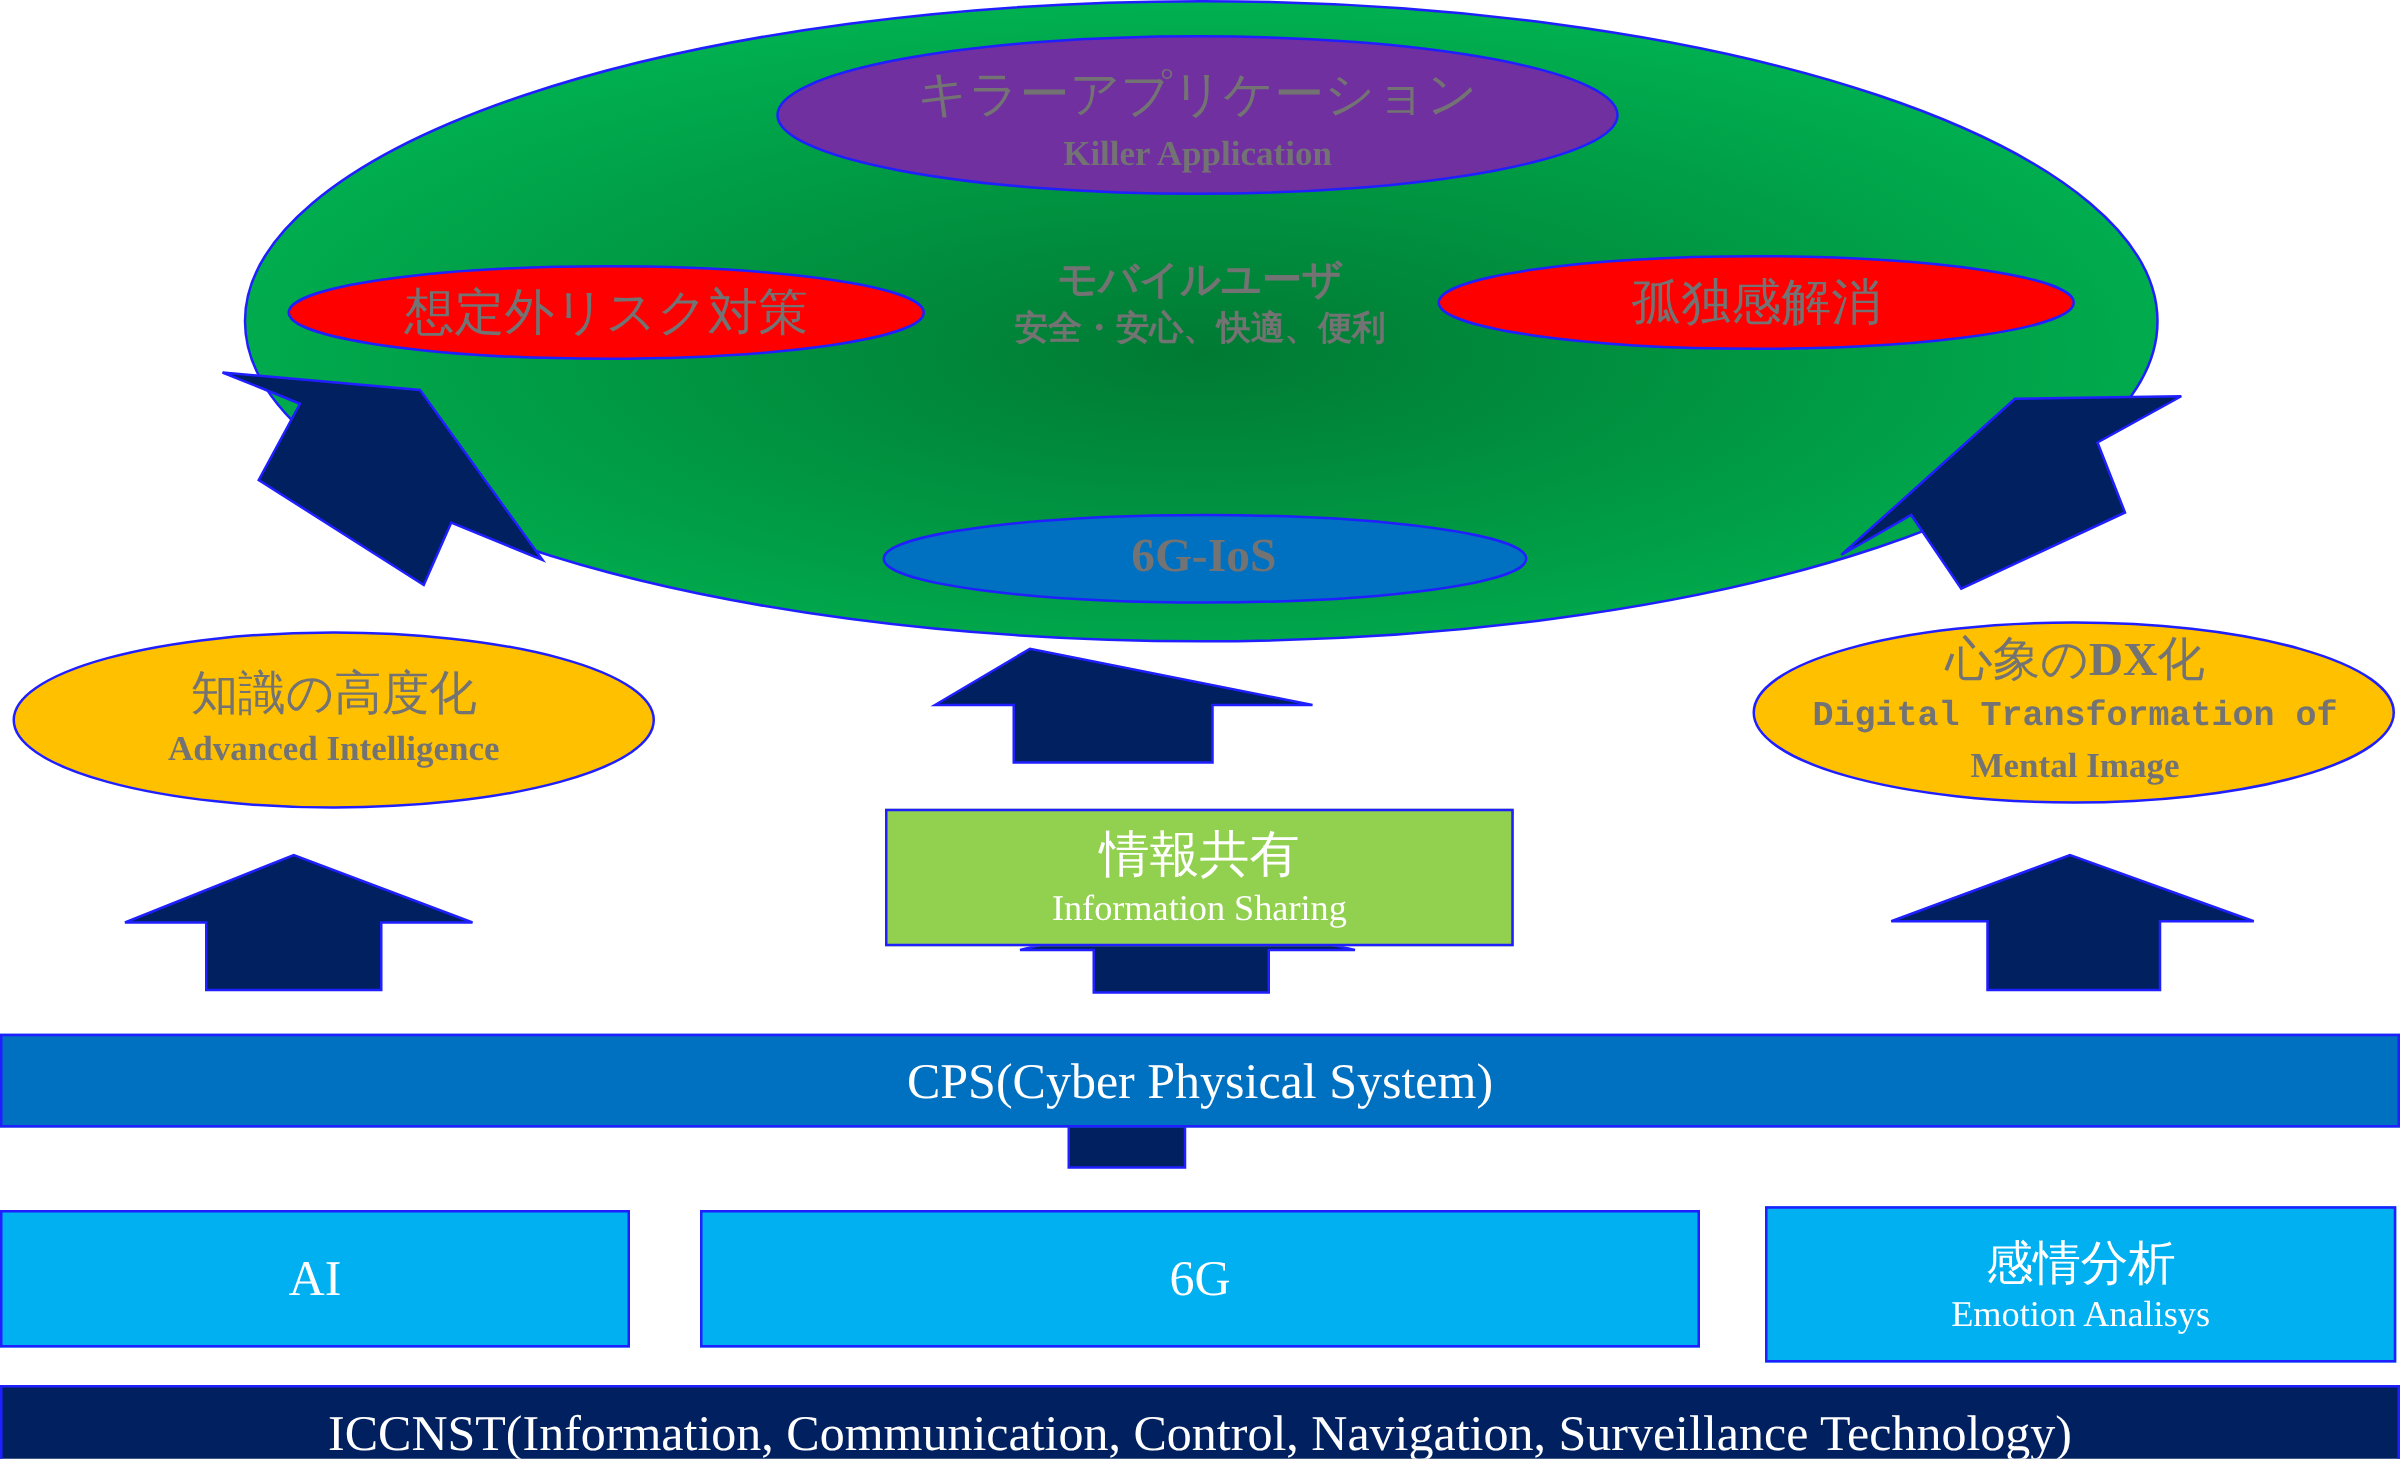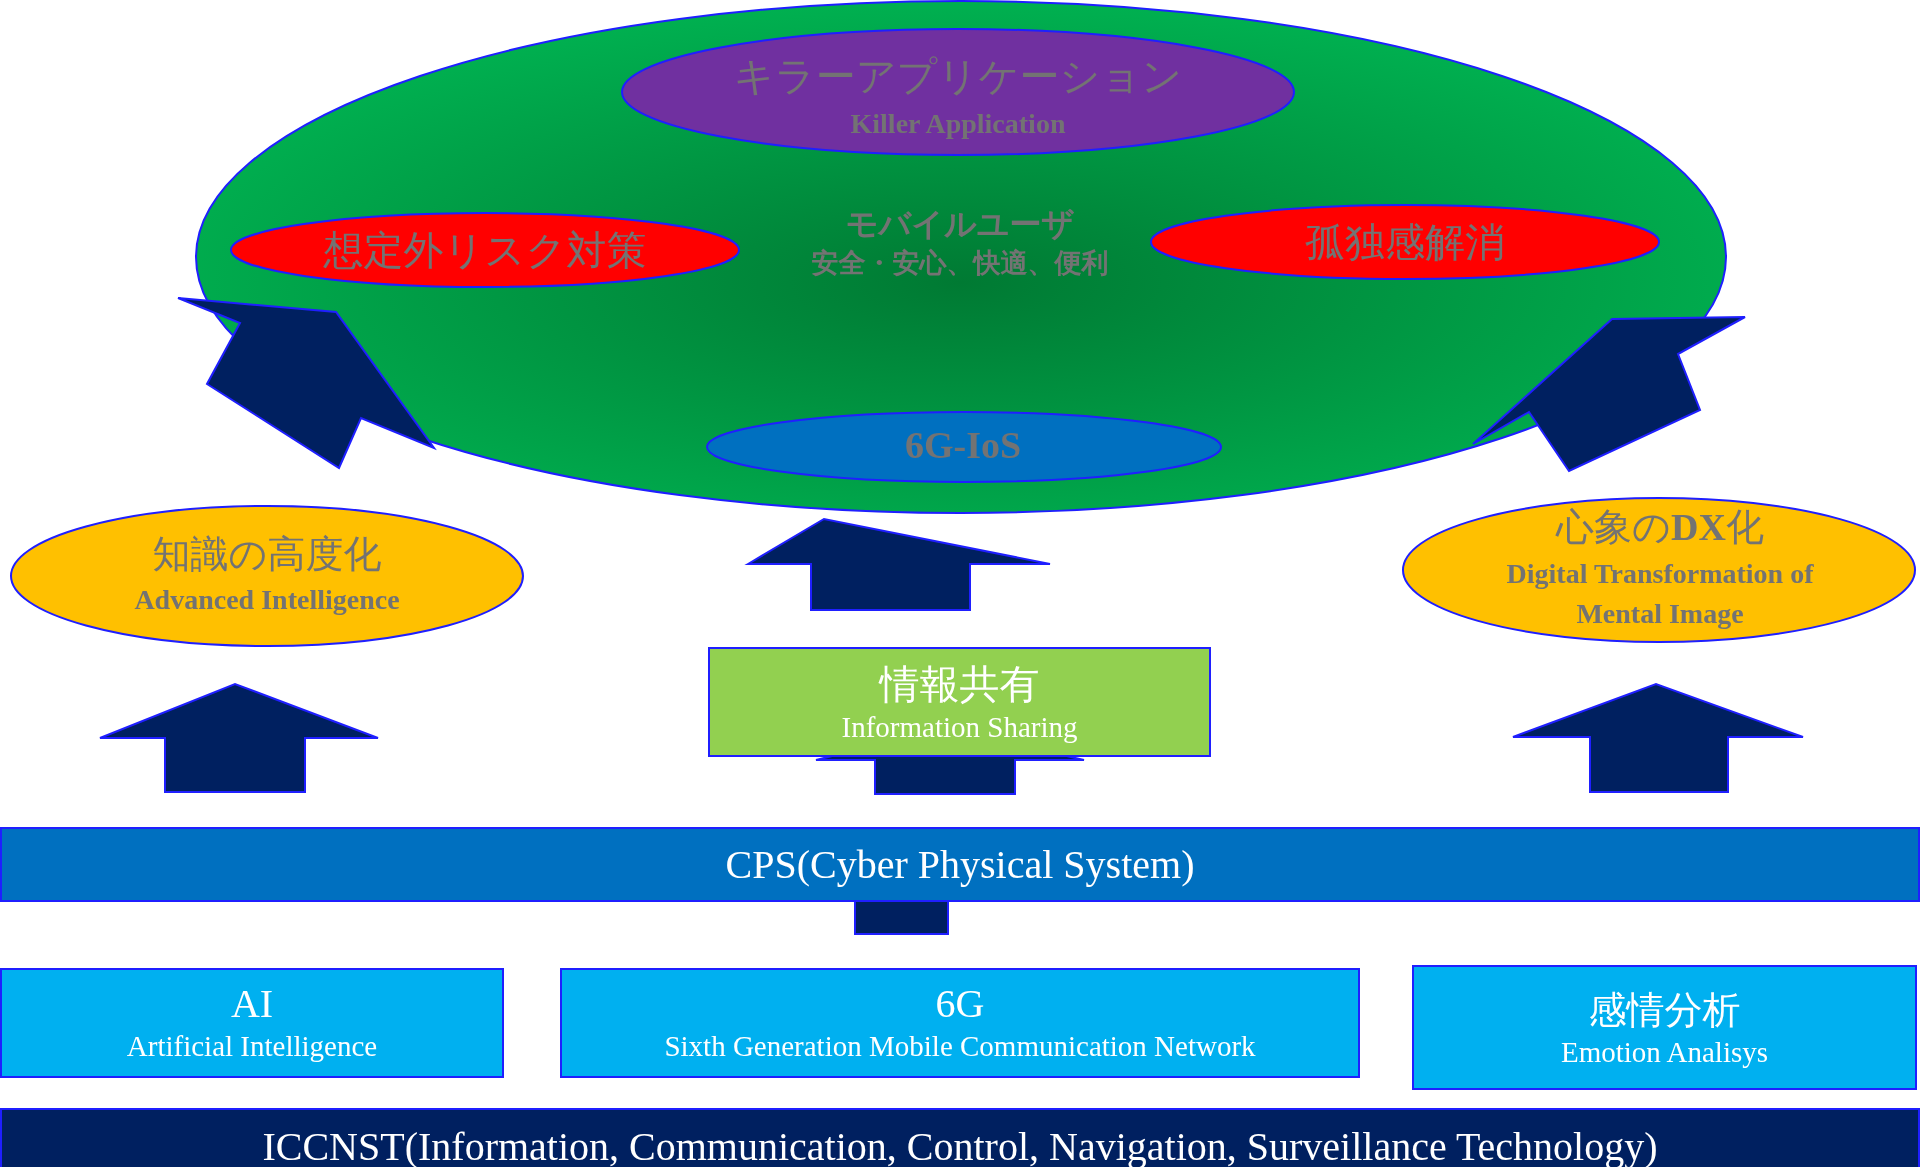--- a/index.html
+++ b/index.html
@@ -58,39 +58,37 @@
 <div class="lbl jp-serif" style="left:1405px; top:242px; font-size:40px;">孤独感解消</div>
 
 <div class="lbl bold" style="left:963px; top:446px; font-size:38px;">6G-IoS</div>
 
 <div class="lbl jp-serif" style="left:267px; top:555px; font-size:38px;">知識の高度化</div>
 <div class="lbl bold" style="left:267px; top:600px; font-size:28px;">Advanced Intelligence</div>
 
 <div class="lbl jp-serif" style="left:1660px; top:528px; font-size:38px;">
   <span>心象の</span><span class="bold" style="font-family:'Liberation Serif',serif;">DX</span><span>化</span>
 </div>
-<div class="lbl bold" style="left:1660px; top:574px; font-size:28px;">Digital Transformation of</div>
+<div class="lbl bold" style="left:1660px; top:574px; font-size:28px;font-family:Liberation Mono, monospace;">Digital Transformation of</div>
 <div class="lbl bold" style="left:1660px; top:614px; font-size:28px;">Mental Image</div>
 
 <div class="box" style="left:708px; top:615px; width:503px; height:110px; background:#92d050;">
   <div class="jp-serif" style="font-size:40px; line-height:50px;">情報共有</div>
   <div style="font-size:29px; line-height:36px;">Information Sharing</div>
 </div>
 
 <div class="box" style="left:0px; top:795px; width:1920px; height:75px; background:#0070c0;">
   <div style="font-size:40px;">CPS(Cyber Physical System)</div>
 </div>
 
 <div class="box" style="left:0px; top:936px; width:504px; height:110px; background:#00b0f0;">
   <div style="font-size:40px; line-height:46px;">AI</div>
-  <div style="font-size:29px; line-height:38px;">Artificial Intelligence</div>
 </div>
 <div class="box" style="left:560px; top:936px; width:800px; height:110px; background:#00b0f0;">
   <div style="font-size:40px; line-height:46px;">6G</div>
-  <div style="font-size:29px; line-height:38px;">Sixth Generation Mobile Communication Network</div>
 </div>
 <div class="box" style="left:1412px; top:933px; width:505px; height:125px; background:#00b0f0;">
   <div class="jp-sans" style="font-size:38px; line-height:48px; font-weight:normal;">感情分析</div>
   <div style="font-size:29px; line-height:36px;">Emotion Analisys</div>
 </div>
 
 <div class="box" style="left:0px; top:1076px; width:1920px; height:76px; background:#002060;">
   <div style="font-size:40px;">ICCNST(Information, Communication, Control, Navigation, Surveillance Technology)</div>
 </div>
 

